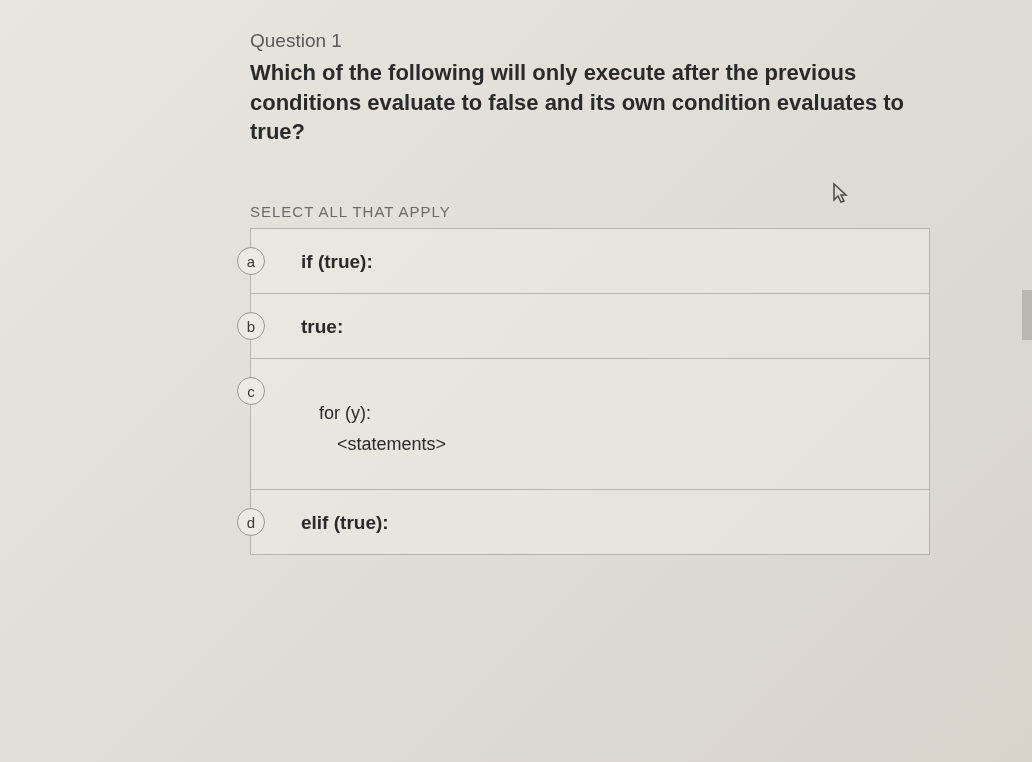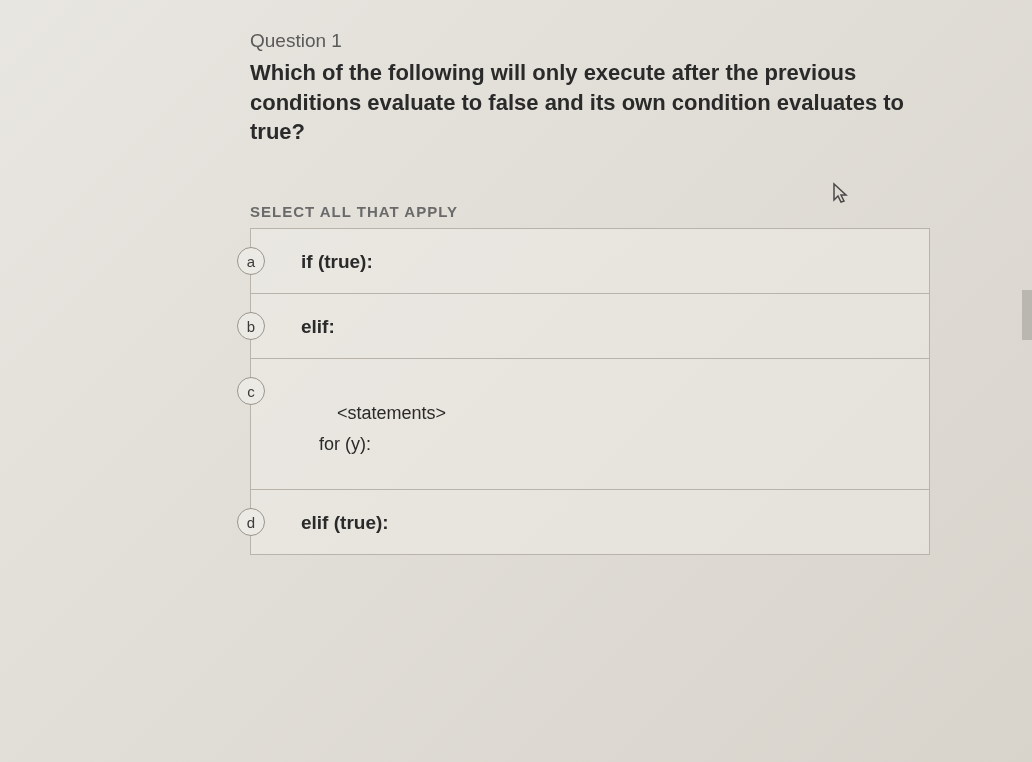--- a/index.html
+++ b/index.html
@@ -30,21 +30,21 @@
       font-weight: 700;
       color: #2a2a2a;
       line-height: 1.35;
       margin-bottom: 56px;
       max-width: 700px;
     }
     .instructions {
       font-size: 15px;
       color: #6a6a6a;
       letter-spacing: 1px;
-      font-weight: 700;
+      font-weight: 400;
       margin-bottom: 8px;
     }
     .options {
       border: 1px solid #b8b4ac;
       background: rgba(240, 238, 232, 0.5);
       width: 680px;
     }
     .option {
       position: relative;
       padding: 20px 20px 20px 50px;
@@ -122,28 +122,28 @@
 
   <div class="options">
 
     <div class="option">
       <div class="option-letter">a</div>
       <div class="option-text">if (true):</div>
     </div>
 
     <div class="option">
       <div class="option-letter">b</div>
-      <div class="option-text">elif:</div>
+      <div class="option-text">true:</div>
     </div>
 
     <div class="option tall">
       <div class="option-letter">c</div>
       <div class="option-code">
+        <div class="code-block indent-1">for (y):</div>
         <div class="code-block indent-2">&lt;statements&gt;</div>
-        <div class="code-block indent-1">for (y):</div>
       </div>
     </div>
 
     <div class="option">
       <div class="option-letter">d</div>
       <div class="option-text">elif (true):</div>
     </div>
 
   </div>
 </div>

